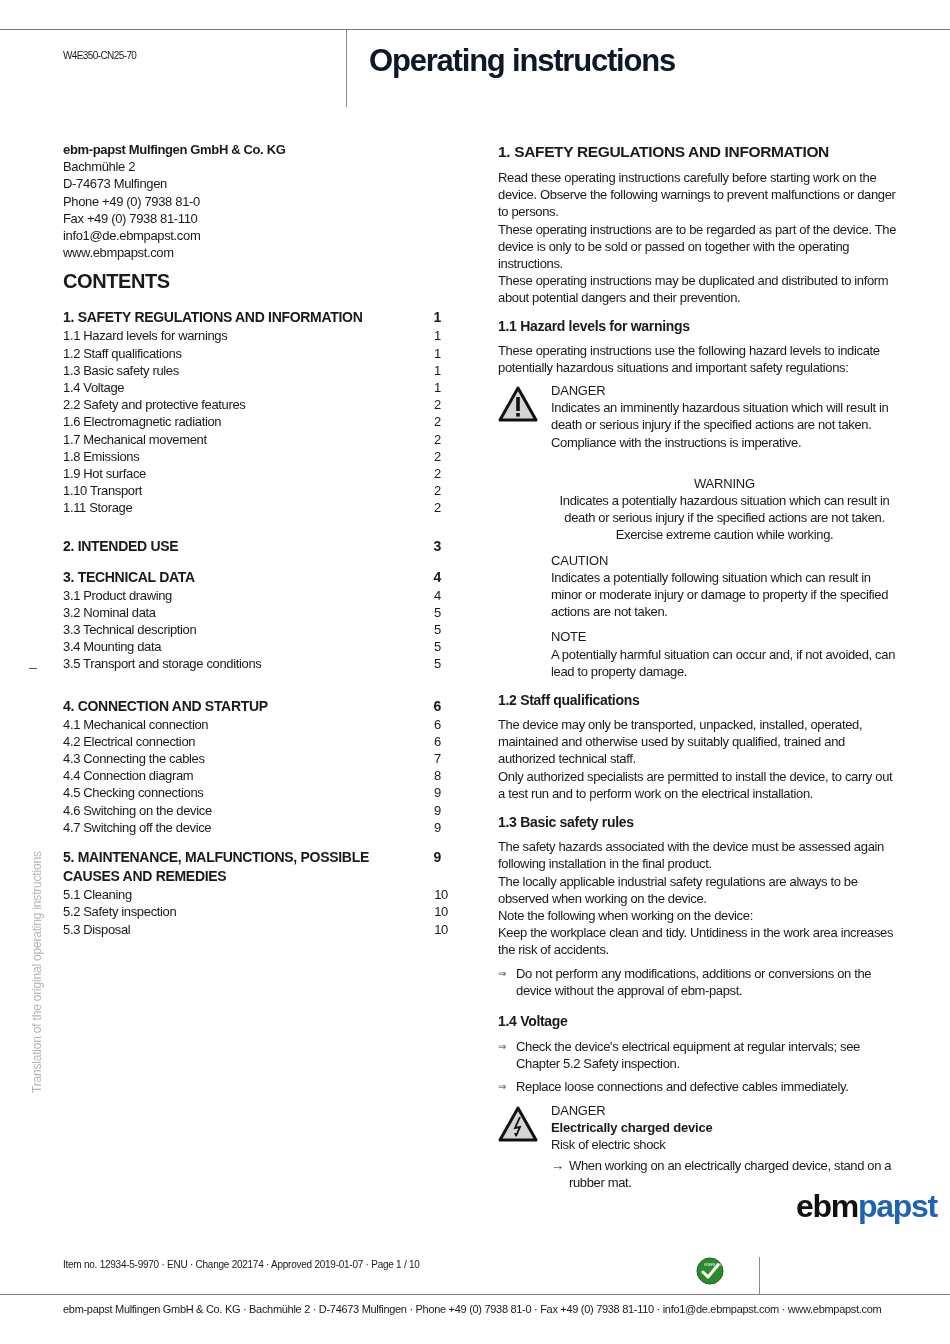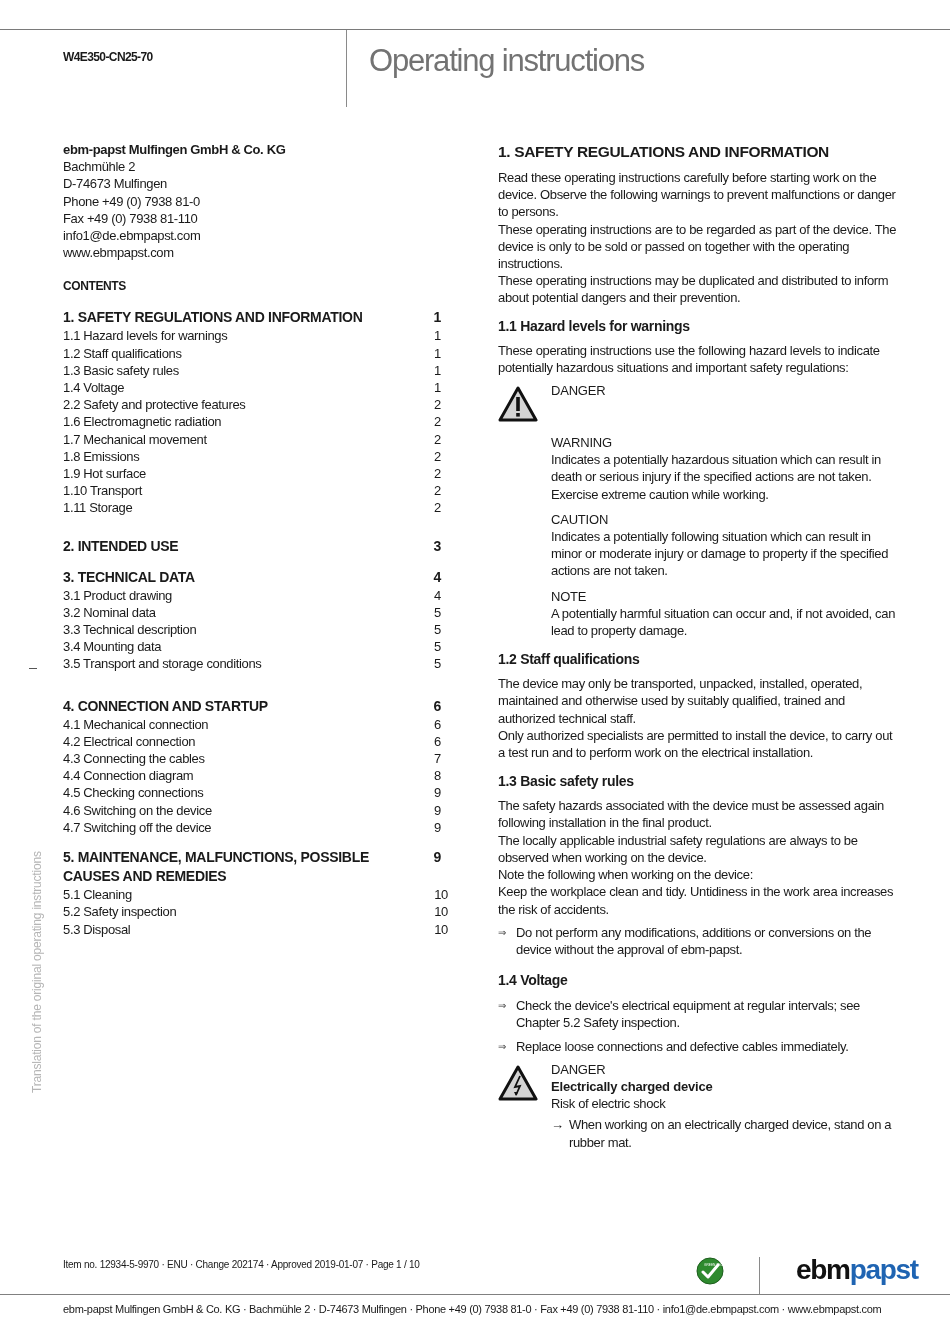--- a/index.html
+++ b/index.html
@@ -3,33 +3,33 @@
 <meta charset="utf-8">
 <style>
   html, body { margin: 0; padding: 0; background: #ffffff; }
   body {
     width: 950px; height: 1344px; position: relative; overflow: hidden;
     font-family: "Liberation Sans", sans-serif; color: #1a1a1a;
   }
   .top-rule { position: absolute; left: 0; top: 29px; width: 950px; height: 1px; background: #7a7a7a; }
   .header-divider { position: absolute; left: 346px; top: 30px; width: 1px; height: 77px; background: #8a8a8a; }
   .model-code {
-    position: absolute; left: 63px; top: 50px; font-size: 12px; font-weight: bold;
+    position: absolute; left: 63px; top: 50px; font-size: 10px; font-weight: normal;
     letter-spacing: -0.6px;
     text-align: right;
   }
   .doc-title {
-    position: absolute; left: 369px; top: 43px; font-size: 31px; font-weight: normal;
-    letter-spacing: -1.2px; color: #737373;
+    position: absolute; left: 369px; top: 43px; font-size: 31px; font-weight: bold;
+    letter-spacing: -1.2px; color: #0f172a;
   }
   
   .left-col { position: absolute; left: 63px; top: 141px; width: 385px; }
   .addr-line { font-size: 13px; line-height: 17.2px; letter-spacing: -0.35px; white-space: nowrap; }
   .addr-line.bold { font-weight: bold; }
-  .contents-title { font-size: 12px; font-weight: bold; margin-top: 18px; letter-spacing: -0.4px; }
+  .contents-title { font-size: 20px; font-weight: bold; margin-top: 9px; letter-spacing: -0.4px; }
   .toc-group { margin-top: 11px; }
   .toc-row {
     display: flex; justify-content: space-between; font-size: 13px; line-height: 17.2px;
     letter-spacing: -0.35px; white-space: nowrap;
   }
   .toc-row.main { font-size: 14px; font-weight: bold; line-height: 19px; letter-spacing: -0.3px; }
   .toc-row .pg { width: 30px; text-align: right; padding-right: 7px; }
   
   .right-col { position: absolute; left: 498px; top: 141px; width: 400px; }
   .h1 { font-size: 15.5px; font-weight: bold; letter-spacing: -0.35px; line-height: 22px; }
@@ -54,21 +54,21 @@
   
   .footer-meta {
     position: absolute; left: 63px; top: 1259px; font-size: 10px; letter-spacing: -0.25px; white-space: nowrap;
   }
   .footer-rule { position: absolute; left: 0; top: 1294px; width: 950px; height: 1px; background: #808080; }
   .footer-divider { position: absolute; left: 759px; top: 1257px; width: 1px; height: 37px; background: #8a8a8a; }
   .footer-address {
     position: absolute; left: 63px; top: 1303px; font-size: 11px; letter-spacing: -0.3px; white-space: nowrap;
   }
   .greentech { position: absolute; left: 696px; top: 1257px; width: 28px; height: 28px; }
-  .brand { position: absolute; left: 796px; top: 1254px; font-size: 28px; font-weight: bold; letter-spacing: -1.3px; }
+  .brand { position: absolute; left: 796px; top: 1188px; font-size: 32px; font-weight: bold; letter-spacing: -1.3px; }
   .brand .a { color: #111; }
   .brand .b { color: #1f64b2; }
 </style>
 </head>
 <body>
 
 <div class="top-rule"></div>
 <div class="header-divider"></div>
 <div class="model-code">W4E350-CN25-70</div>
 <div class="doc-title">Operating instructions</div>
@@ -246,24 +246,25 @@
   <div class="hazard">
     <div class="icon-wrap">
       <svg width="40" height="36" viewBox="0 0 40 36">
         <polygon points="20,2 38,34 2,34" fill="#d4d4d4" stroke="#111" stroke-width="3" stroke-linejoin="round"></polygon>
         <rect x="18.2" y="11" width="3.6" height="14" fill="#111"></rect>
         <rect x="18.2" y="27" width="3.6" height="3.6" fill="#111"></rect>
       </svg>
     </div>
     <div class="body">
       <div class="hz-title">DANGER</div>
-    </div>
-  </div>
-
-  <div class="hazard" style="margin-top:8px;">
+      <div class="p">Indicates an imminently hazardous situation which will result in death or serious injury if the specified actions are not taken. Compliance with the instructions is imperative.</div>
+    </div>
+  </div>
+
+  <div class="hazard" style="margin-top:24px;text-align:center;">
     <div class="icon-wrap"></div>
     <div class="body">
       <div class="hz-title">WARNING</div>
       <div class="p">Indicates a potentially hazardous situation which can result in death or serious injury if the specified actions are not taken. Exercise extreme caution while working.</div>
     </div>
   </div>
 
   <div class="hazard" style="margin-top:8px;">
     <div class="icon-wrap"></div>
     <div class="body">

